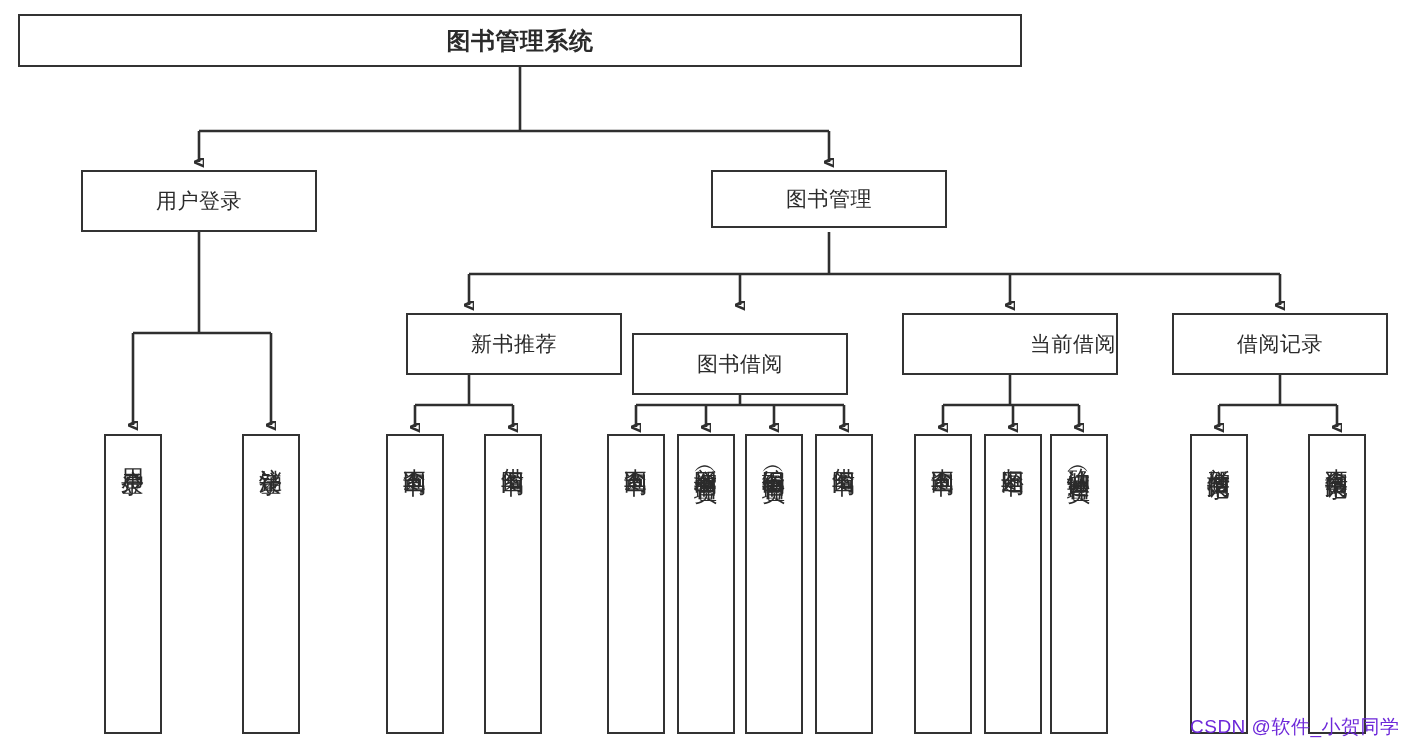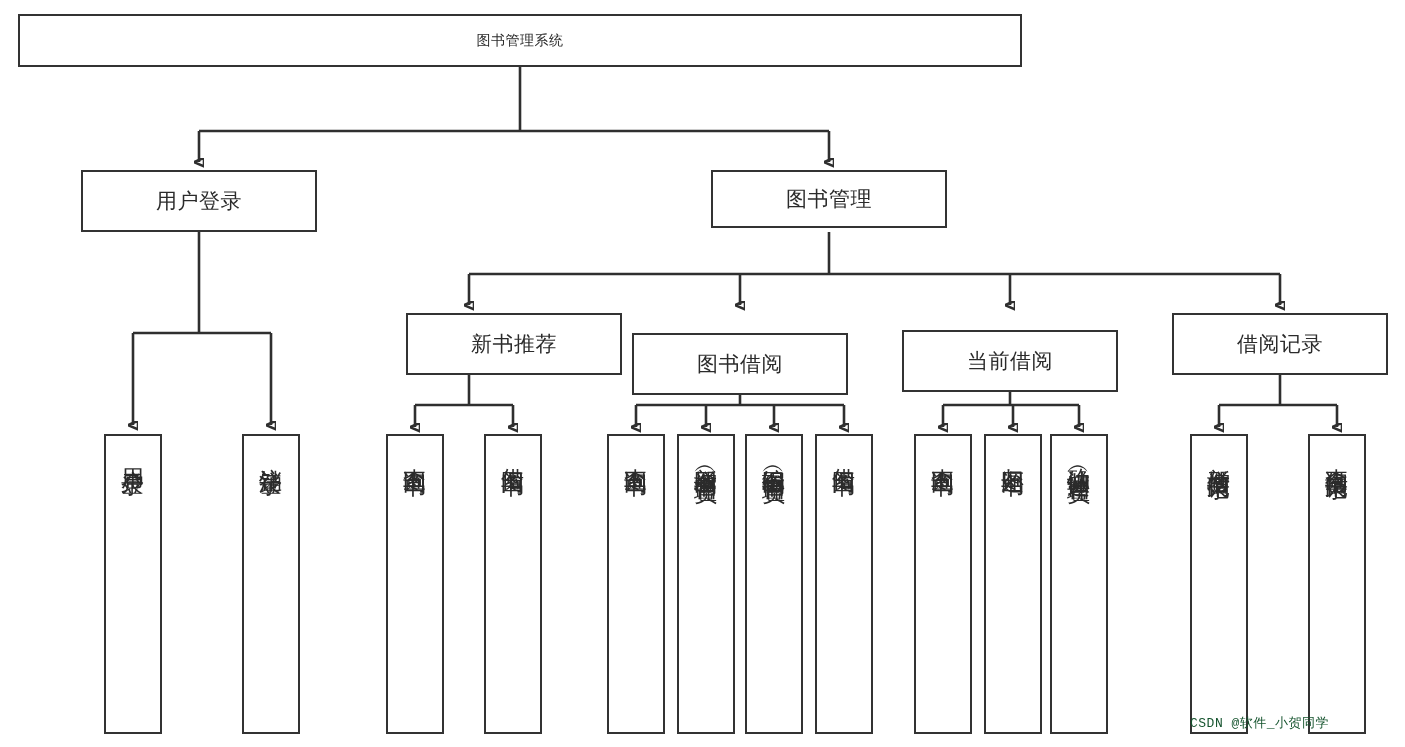--- a/index.html
+++ b/index.html
@@ -33,21 +33,22 @@
     line-height: 1.22;
     letter-spacing: 0.5px;
     color: #2b2b2b;
   }
   
   .node.h .label {
     font-size: 21px;
     white-space: nowrap;
   }
   .node.root .label {
-    font-size: 14px;
+    font-size: 24px;
+    font-weight: bold;
   }
   
   .node.v {
     align-items: flex-start;
     padding-top: 14px;
   }
   .node.v .label {
     writing-mode: vertical-rl;
     text-orientation: upright;
     font-size: 23px;
@@ -65,25 +66,24 @@
   }
   svg.edges line, svg.edges path {
     stroke: #2f2f2f;
     stroke-width: 2.6;
     fill: none;
   }
   .watermark {
     position: absolute;
     left: 1190px;
     top: 714px;
-    font-size: 13px;
-    color: #14532d;
+    font-size: 19px;
+    color: #6d28d9;
     white-space: nowrap;
     letter-spacing: 0.5px;
-    font-family: Liberation Mono, monospace;
   }
 </style>
 </head>
 <body>
 
 <div id="canvas">
 
   <svg class="edges" viewBox="0 0 1405 747">
     <defs>
       <marker id="arw" markerWidth="10" markerHeight="10" refX="4.2" refY="5" orient="auto" markerUnits="userSpaceOnUse">
@@ -142,21 +142,21 @@
   <div class="node h" style="left:711px; top:170px; width:236px; height:58px;">
     <span class="label">图书管理</span>
   </div>
 
   <div class="node h" style="left:362px; top:313px; width:216px; height:62px;margin-left:44px;">
     <span class="label">新书推荐</span>
   </div>
   <div class="node h" style="left:632px; top:313px; width:216px; height:62px;margin-top:20px;">
     <span class="label">图书借阅</span>
   </div>
-  <div class="node h" style="left:902px; top:330px; width:216px; height:62px;">
+  <div class="node h" style="left:902px; top:313px; width:216px; height:62px;justify-content:flex-end;">
     <span class="label">当前借阅</span>
   </div>
   <div class="node h" style="left:1172px; top:313px; width:216px; height:62px;text-align:center;">
     <span class="label">借阅记录</span>
   </div>
 
   <div class="node v" style="left:104px; top:434px; width:58px; height:300px;">
     <span class="label">用户登录</span>
   </div>
   <div class="node v" style="left:242px; top:434px; width:58px; height:300px;">

